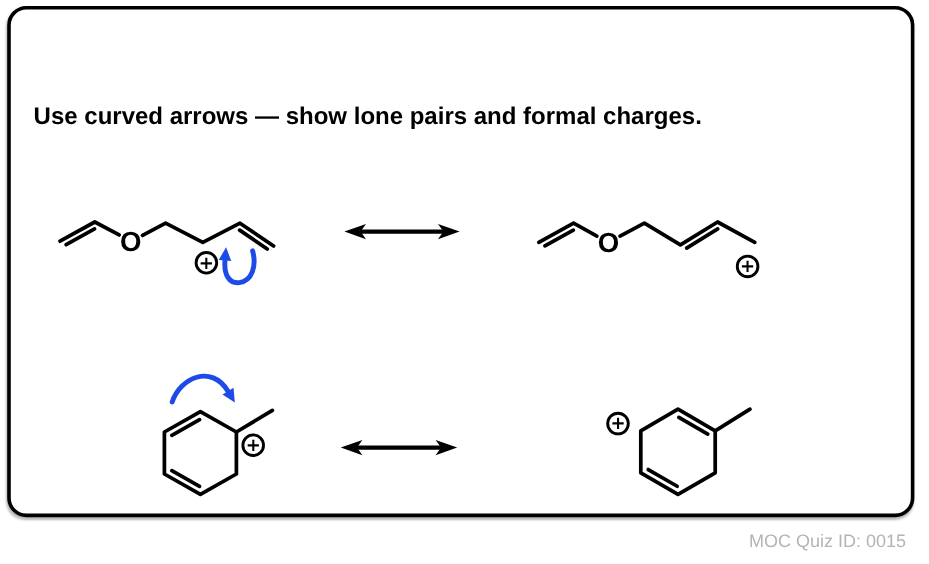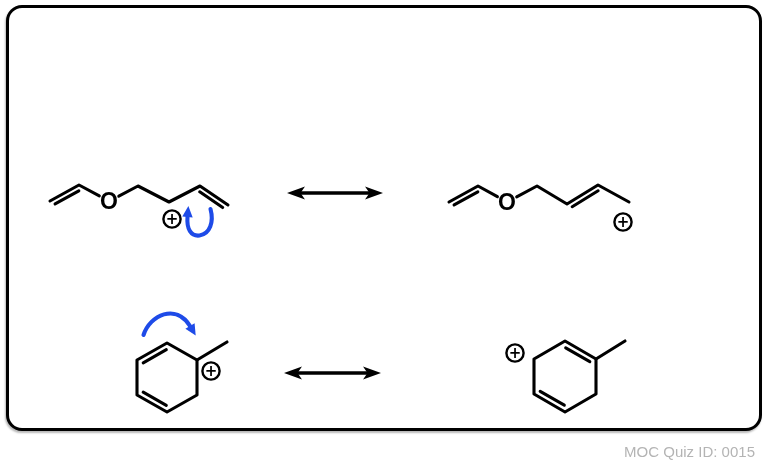--- a/index.html
+++ b/index.html
@@ -31,20 +31,21 @@
   .res-shaft{stroke:#000;stroke-width:3.4;fill:none;}
   .res-head{fill:#000;stroke:none;}
   .curved{fill:none;stroke-width:4.1;stroke-linecap:round;}
 </style>
 </head>
 <body>
 
 <div class="quiz-frame"></div>
 
 <div class="header-text">
+  <div>Use curved arrows — show lone pairs and formal charges.</div>
 </div>
 
 <svg class="canvas" width="774" height="470" viewBox="0 0 774 470">
 
   <g>
     <path class="bond" d="M 50,201 L 79,185 L 99.3,195.8"></path>
     <path class="bond" d="M 55.1,203.9 L 78.8,190.8"></path>
     <text class="atom-label" x="109" y="209" text-anchor="middle">O</text>
     <path class="bond" d="M 118.8,196.2 L 138,186 L 169,202 L 200,186 L 228,205"></path>
     <path class="bond" d="M 199.7,191.8 L 222.7,207.5"></path>

